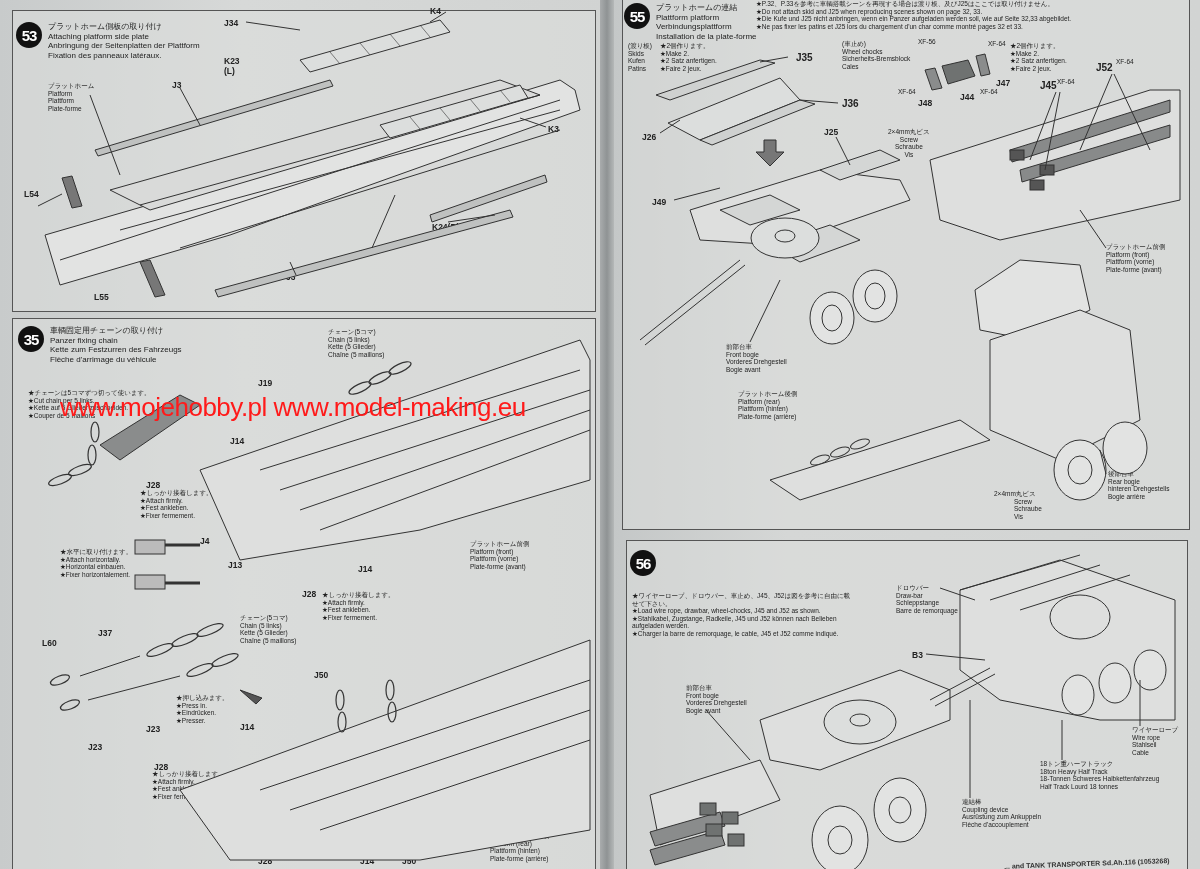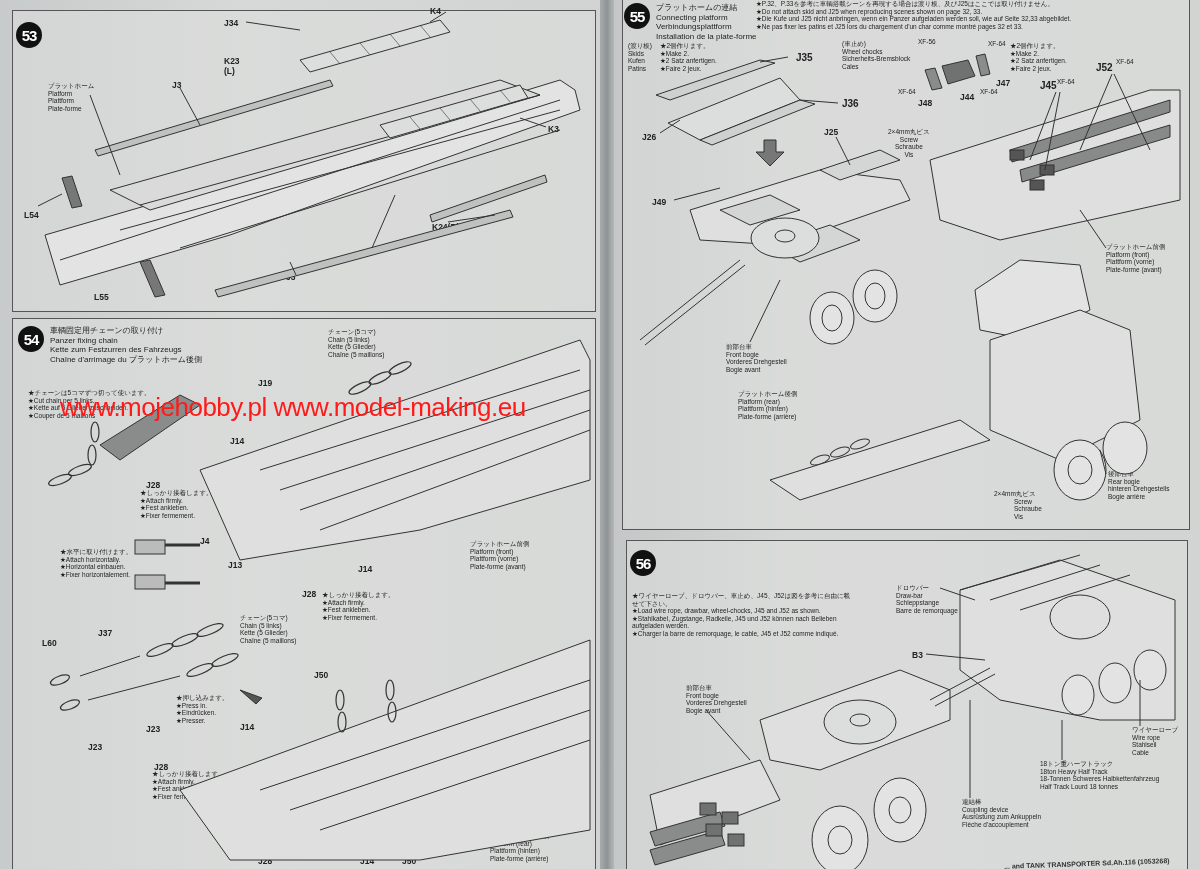--- a/index.html
+++ b/index.html
@@ -25,33 +25,39 @@
 </head>
 <body>
 
 <div class="page left"></div>
 <div class="page right"></div>
 <div class="spine"></div>
 
 <div class="panel" style="left:12px;top:10px;width:582px;height:300px;"></div>
 <div class="step" style="left:16px;top:22px;">
   <div class="step-num">53</div>
+  <div class="step-text">
+    <div class="jp">プラットホーム側板の取り付け</div>
+    <div>Attaching platform side plate</div>
+    <div>Anbringung der Seitenplatten der Plattform</div>
+    <div>Fixation des panneaux latéraux.</div>
+  </div>
 </div>
 <div class="callout" style="left:48px;top:82px;">
   <div>プラットホーム</div>
   <div>Platform</div>
   <div>Plattform</div>
   <div>Plate-forme</div>
 </div>
 <span class="lbl" style="left:224px;top:18px;">J34</span>
 <span class="lbl" style="left:430px;top:6px;">K4</span>
 <span class="lbl" style="left:224px;top:56px;width:26px;white-space:normal;">K23 (L)</span>
 <span class="lbl" style="left:172px;top:80px;">J3</span>
 <span class="lbl" style="left:548px;top:124px;">K3</span>
-<span class="lbl" style="left:24px;top:210px;text-align:right;">L54</span>
+<span class="lbl" style="left:24px;top:189px;text-align:right;">L54</span>
 <span class="lbl" style="left:432px;top:222px;">K24(R)</span>
 <span class="lbl" style="left:358px;top:248px;">J34</span>
 <span class="lbl" style="left:94px;top:292px;">L55</span>
 <span class="lbl" style="left:286px;top:272px;">J3</span>
 
 <svg class="draw" width="600" height="320">
   <g fill="none" stroke="#333" stroke-width="1">
 
     <polygon points="45,235 200,190 560,80 575,90 580,110 230,235 60,285" fill="#e2e3e2"></polygon>
     <polygon points="110,190 500,80 540,95 150,210" fill="#d9dad9"></polygon>
@@ -87,26 +93,26 @@
     <line x1="38" y1="206" x2="62" y2="194"></line>
     <line x1="448" y1="222" x2="495" y2="215"></line>
     <line x1="372" y1="248" x2="395" y2="195"></line>
     <line x1="296" y1="275" x2="290" y2="262"></line>
     <line x1="546" y1="127" x2="520" y2="118"></line>
   </g>
 </svg>
 
 <div class="panel" style="left:12px;top:318px;width:582px;height:551px;"></div>
 <div class="step" style="left:18px;top:326px;">
-  <div class="step-num">54</div>
+  <div class="step-num">35</div>
   <div class="step-text">
     <div class="jp">車輌固定用チェーンの取り付け</div>
     <div>Panzer fixing chain</div>
     <div>Kette zum Festzurren des Fahrzeugs</div>
-    <div>Chaîne d'arrimage du プラットホーム後側</div>
+    <div>Flèche d'arrimage du véhicule</div>
   </div>
 </div>
 <div class="note" style="left:28px;top:389px;">
   <div>★チェーンは5コマずつ切って使います。</div>
   <div>★Cut chain per 5 links.</div>
   <div>★Kette auf 5 Glieder zuschneiden.</div>
   <div>★Couper de 5 maillons</div>
 </div>
 <div class="note" style="left:140px;top:489px;">
   <div>★しっかり接着します。</div>
@@ -236,21 +242,21 @@
 
     <polygon points="240,690 262,698 256,704" fill="#555"></polygon>
   </g>
 </svg>
 
 <div class="panel" style="left:622px;top:-4px;width:566px;height:532px;"></div>
 <div class="step" style="left:624px;top:3px;">
   <div class="step-num">55</div>
   <div class="step-text">
     <div class="jp">プラットホームの連結</div>
-    <div>Connecting platform</div>
+    <div>Plattform platform</div>
     <div>Verbindungsplattform</div>
     <div>Installation de la plate-forme</div>
   </div>
 </div>
 <div class="note" style="left:756px;top:0px;">
   <div>★P.32、P.33を参考に車輌搭載シーンを再現する場合は渡り板、及びJ25はここでは取り付けません。</div>
   <div>★Do not attach skid and J25 when reproducing scenes shown on page 32, 33.</div>
   <div>★Die Kufe und J25 nicht anbringen, wenn ein Panzer aufgeladen werden soll, wie auf Seite 32,33 abgebildet.</div>
   <div>★Ne pas fixer les patins et J25 lors du chargement d'un char comme montré pages 32 et 33.</div>
 </div>

